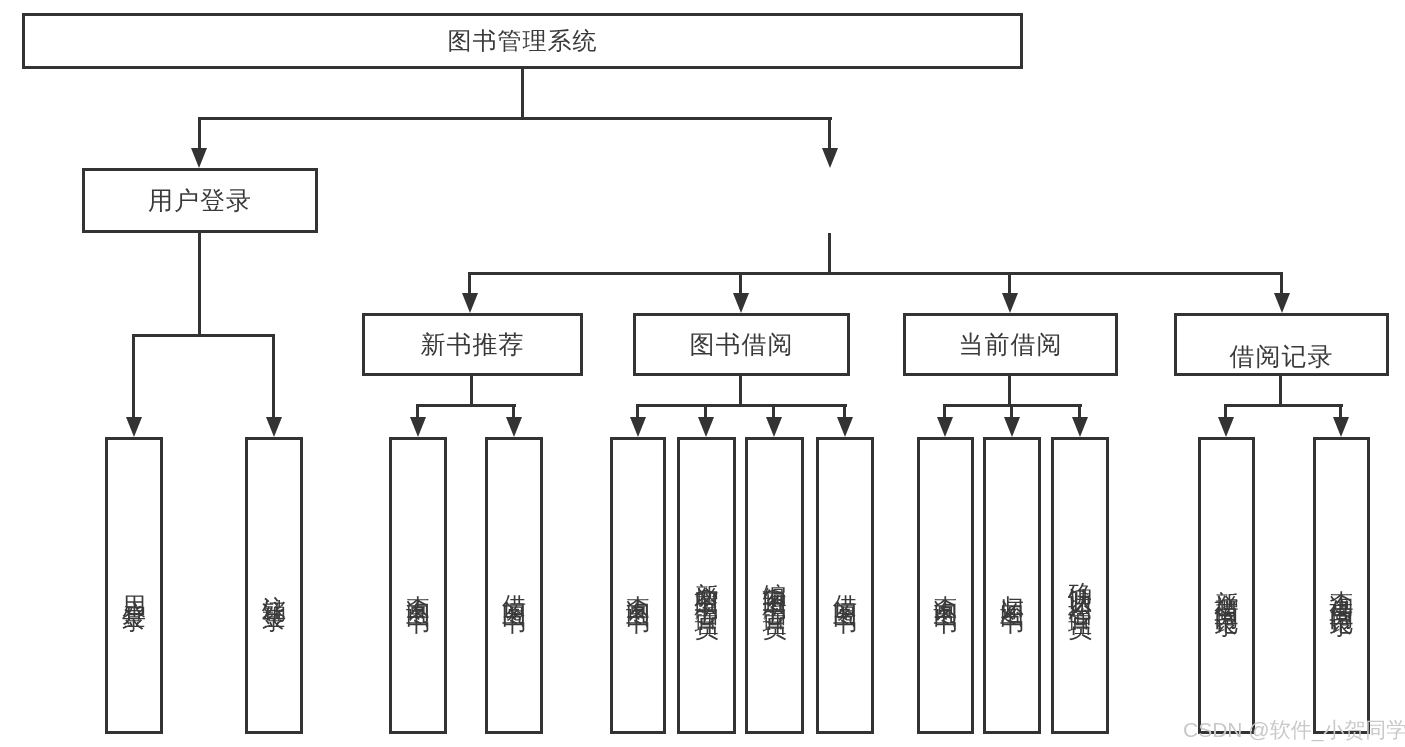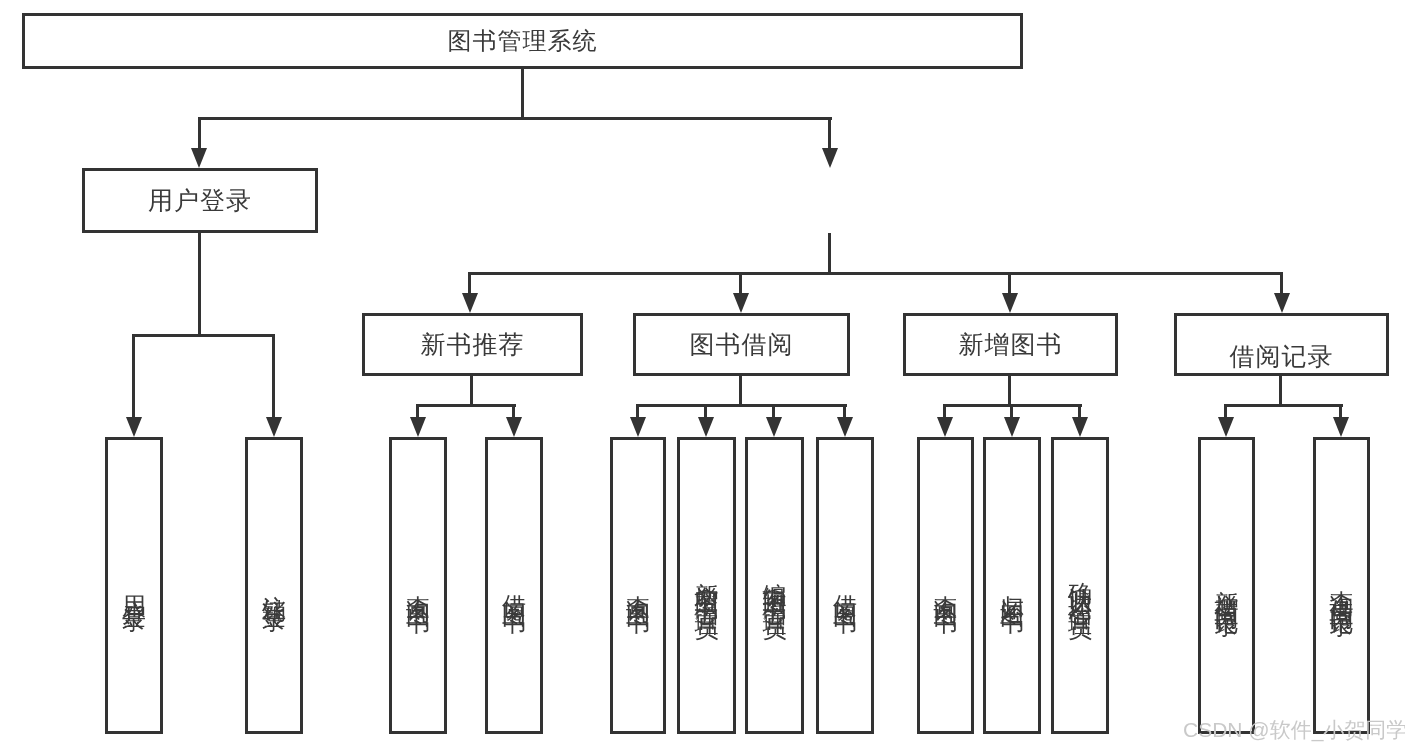--- a/index.html
+++ b/index.html
@@ -98,21 +98,21 @@
   <div class="v" style="left:1280px;top:272px;height:24px;"></div>
   <div class="arrow" style="left:1274px;top:293px;"></div>
 
   <div class="box lv3" style="left:362px;top:313px;width:221px;height:63px;">
     <span>新书推荐</span>
   </div>
   <div class="box lv3" style="left:633px;top:313px;width:217px;height:63px;">
     <span>图书借阅</span>
   </div>
   <div class="box lv3" style="left:903px;top:313px;width:215px;height:63px;">
-    <span>新增图书</span>
+    <span>当前借阅</span>
   </div>
   <div class="box lv3" style="left:1174px;top:313px;width:215px;height:63px;align-items:flex-end;">
     <span>借阅记录</span>
   </div>
 
   <div class="v" style="left:470px;top:376px;height:31px;"></div>
   <div class="h" style="left:416px;top:404px;width:100px;"></div>
   <div class="v" style="left:416px;top:404px;height:17px;"></div>
   <div class="arrow" style="left:410px;top:417px;"></div>
   <div class="v" style="left:512px;top:404px;height:17px;"></div>

